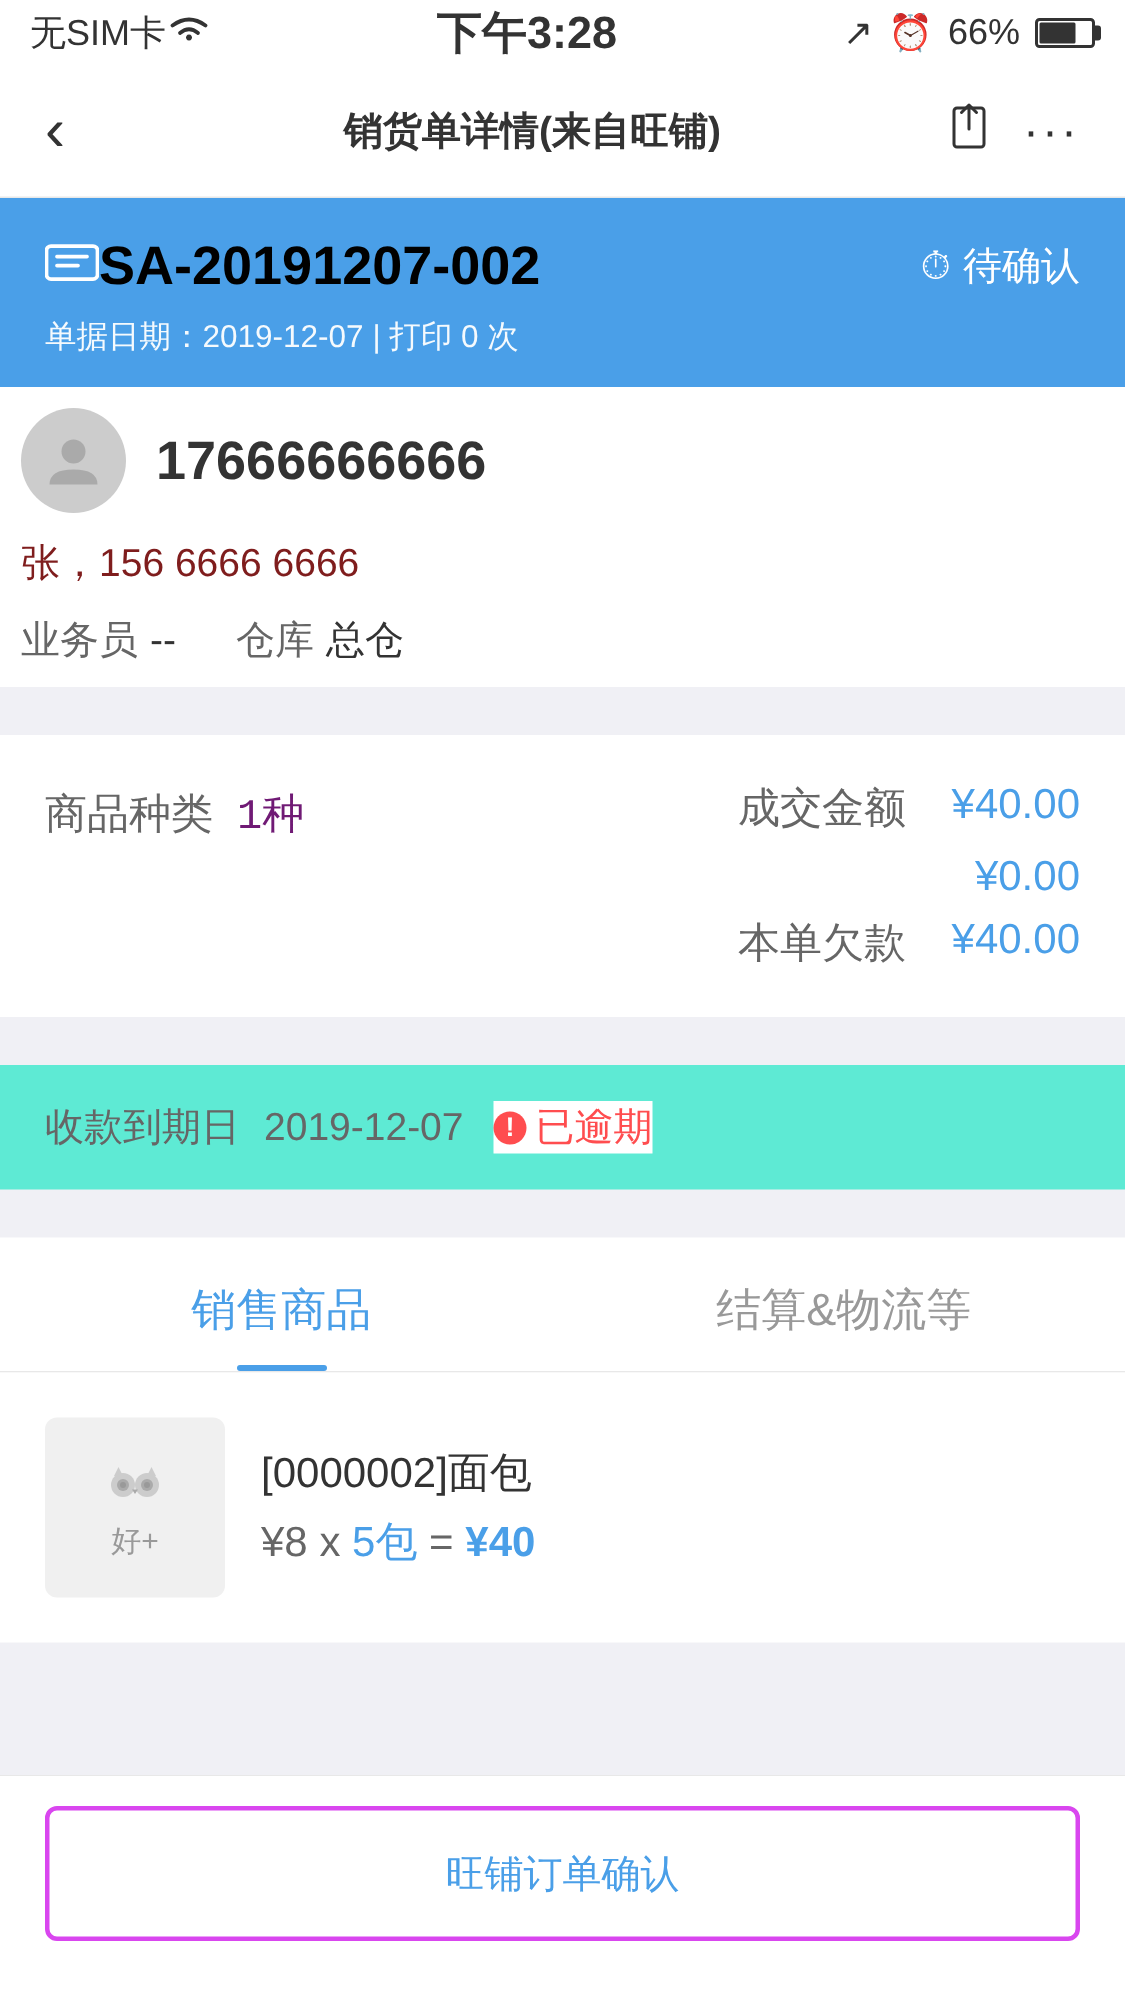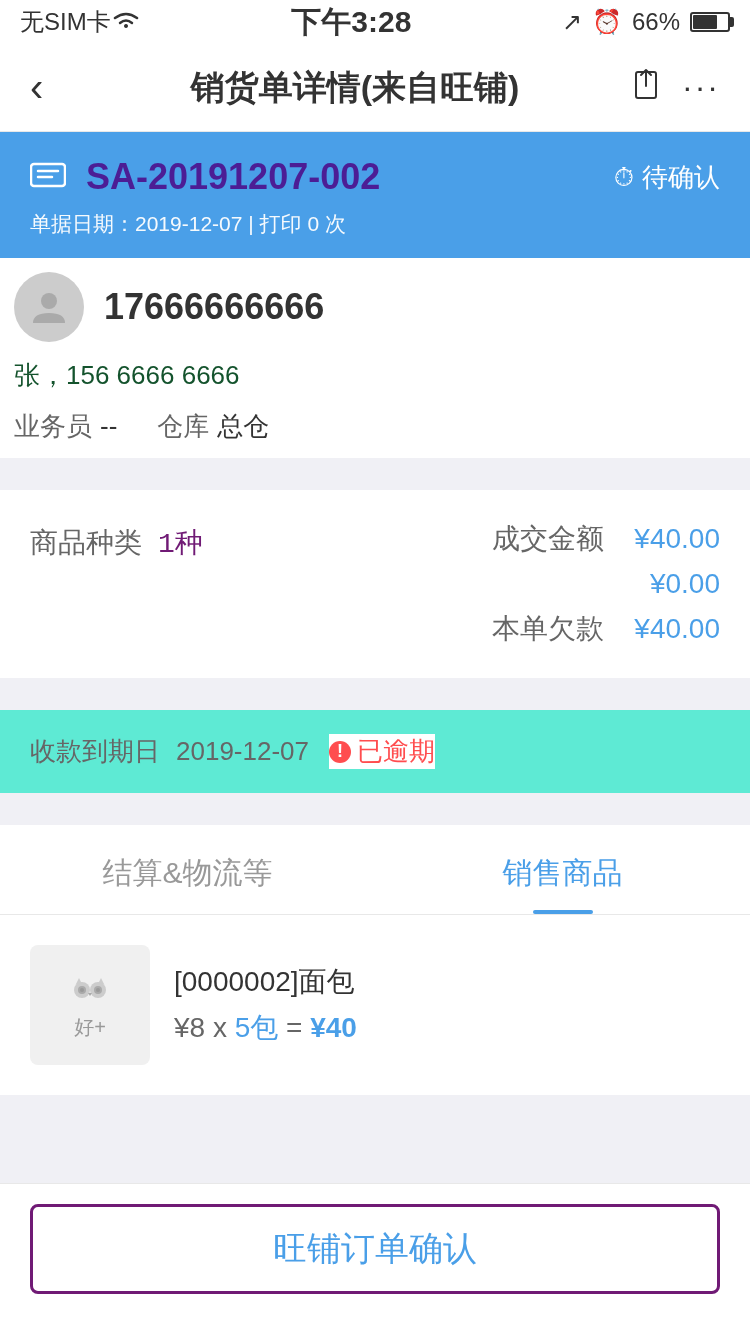--- a/index.html
+++ b/index.html
@@ -49,21 +49,21 @@
       padding: 0 30px;
       border-bottom: 1px solid #e8e8e8;
     }
     .nav-back {
       font-size: 40px;
       color: #333;
       cursor: pointer;
       width: 60px;
     }
     .nav-title {
-      font-size: 34px;
+      font-size: 26px;
       font-weight: 600;
       color: #333;
       flex: 1;
       text-align: center;
     }
     .nav-actions {
       display: flex;
       align-items: center;
       gap: 20px;
       width: 100px;
@@ -78,24 +78,24 @@
     }
     .order-header-top {
       display: flex;
       align-items: center;
       justify-content: space-between;
       margin-bottom: 12px;
     }
     .order-id {
       display: flex;
       align-items: center;
-      gap: 20px;
+      gap: 0;
       font-size: 36px;
       font-weight: 700;
-      color: #4c1d95;
+      color: #000000;
     }
     .order-status {
       display: flex;
       align-items: center;
       gap: 8px;
       color: #fff;
       font-size: 26px;
     }
     .order-date {
       color: #fff;
@@ -127,21 +127,21 @@
       color: #fff;
       flex-shrink: 0;
     }
     .customer-name {
       font-size: 36px;
       font-weight: 600;
       color: #333;
     }
     .customer-info {
       font-size: 26px;
-      color: #14532d;
+      color: #7f1d1d;
       margin-bottom: 16px;
     }
     .customer-meta {
       display: flex;
       align-items: center;
       gap: 40px;
       font-size: 26px;
       color: #666;
     }
     .meta-item { display: flex; align-items: center; gap: 8px; }
@@ -168,21 +168,20 @@
     .summary-label { color: #666; }
     .summary-count { color: #701a75; font-family: Liberation Mono, monospace; }
     .summary-right {
       display: flex;
       flex-direction: column;
       align-items: flex-end;
       gap: 10px;
     }
     .summary-row {
       display: flex;
-      align-items: center;
       gap: 16px;
       font-size: 28px;
     }
     .summary-row-label { color: #666; }
     .summary-row-value { color: #4a9fe8; font-weight: 500; min-width: 100px; text-align: right; }
 
     
     .duedate-card {
       background: #5eead4;
       padding: 24px 30px;
@@ -303,25 +302,25 @@
       bottom: 0;
       left: 0;
       width: 750px;
       background: #fff;
       padding: 20px 30px 40px;
       border-top: 1px solid #e8e8e8;
     }
     .confirm-btn {
       width: 100%;
       height: 90px;
-      border: 3px solid #701a75;
+      border: 3px solid #d946ef;
       border-radius: 8px;
       background: #fff;
       color: #4a9fe8;
-      font-size: 34px;
+      font-size: 26px;
       font-weight: 500;
       cursor: pointer;
       display: flex;
       align-items: center;
       justify-content: center;
     }
 
     
     .divider {
       height: 16px;
@@ -439,25 +438,25 @@
   <span class="overdue-badge">
     <span class="overdue-dot">!</span>
     <span>已逾期</span>
   </span>
 </div>
 
 <div class="divider"></div>
 
 <div class="tabs-container">
   <div class="tabs">
+    <div class="tab active">
+      <span>销售商品</span>
+    </div>
     <div class="tab">
       <span>结算&amp;物流等</span>
-    </div>
-    <div class="tab active">
-      <span>销售商品</span>
     </div>
   </div>
 </div>
 
 <div class="product-list">
   <div class="product-item">
     <div class="product-image">
       <div class="product-image-inner">
         <svg width="60" height="40" viewBox="0 0 60 40" fill="none">
 

